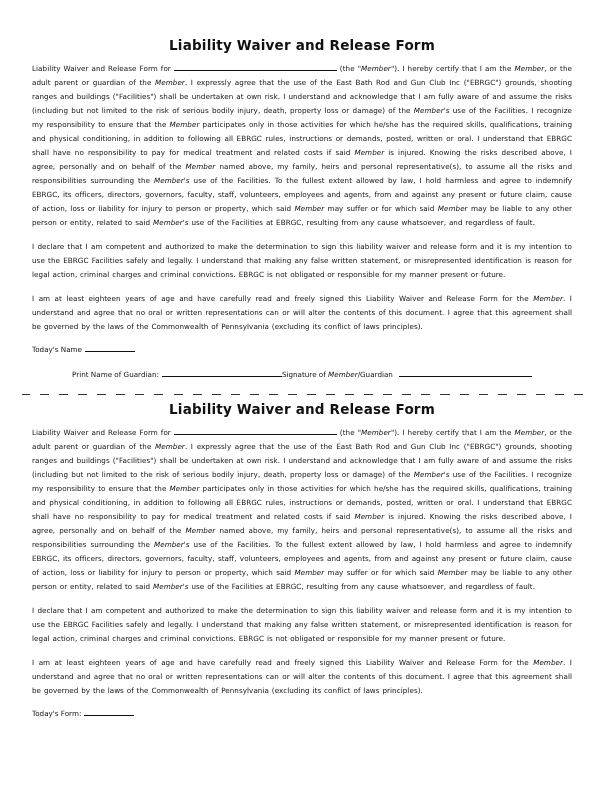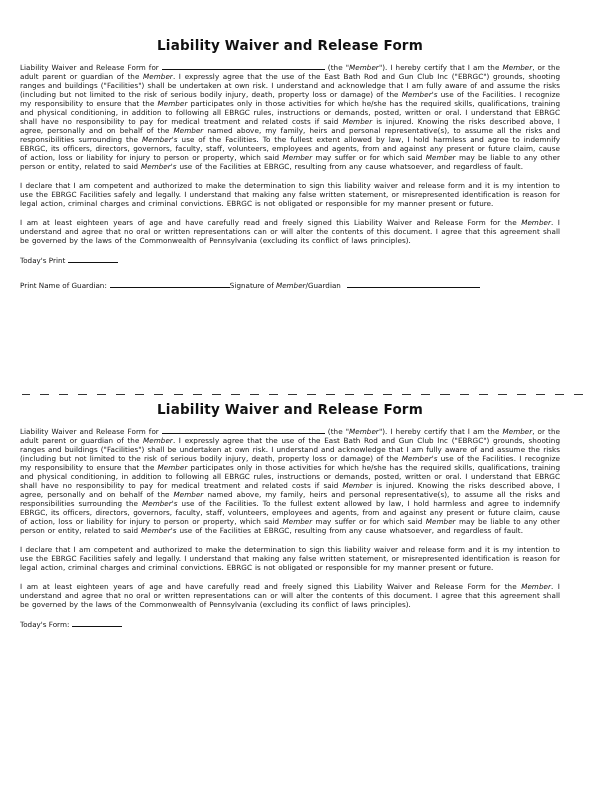--- a/index.html
+++ b/index.html
@@ -10,38 +10,38 @@
     body {
       width: 612px;
       height: 792px;
       position: relative;
       overflow: hidden;
       font-family: "DejaVu Sans", sans-serif;
       color: #111111;
     }
     .form {
       position: absolute;
-      left: 20px;
+      left: 32px;
       width: 540px;
     }
     #form-1 { top: 36px; }
     #form-2 { top: 400px; }
     .form-title {
       text-align: center;
       font-family: "DejaVu Sans", sans-serif;
       font-weight: bold;
       font-size: 13.5px;
       letter-spacing: 0.2px;
       margin: 0 0 6px 0;
       height: 18px;
       line-height: 18px;
     }
     .para {
       font-size: 7.2px;
-      line-height: 9px;
+      line-height: 14px;
       text-align: justify;
       margin: 8px 0 10px 0;
       letter-spacing: 0.05px;
       word-spacing: 0.5px;
     }
     .para .blank {
       display: inline-block;
       width: 163px;
       border-bottom: 0.8px solid #111;
       height: 7px;
@@ -59,20 +59,21 @@
       display: inline-block;
       width: 50px;
       border-bottom: 0.8px solid #111;
       height: 7px;
       margin-left: 3px;
     }
     .sig-line {
       font-size: 7.2px;
       line-height: 10px;
       white-space: nowrap;
+      text-align: center;
     }
     .sig-line .blank-name {
       display: inline-block;
       width: 120px;
       border-bottom: 0.8px solid #111;
       height: 7px;
       margin-left: 3px;
     }
     .sig-line .blank-sig {
       display: inline-block;
@@ -94,21 +95,21 @@
   </style>
 </head>
 <body>
 
 <div class="form" id="form-1">
   <div class="form-title">Liability Waiver and Release Form</div>
   <p class="para"><span>Liability Waiver and Release Form for</span> <span class="blank"></span> <span>(the "<em>Member</em>").  I hereby certify that I am the <em>Member</em>, or the adult parent or guardian of the <em>Member</em>.  I expressly agree that the use of the East Bath Rod and Gun Club Inc ("EBRGC") grounds, shooting ranges and buildings ("Facilities") shall be undertaken at own risk. I understand and acknowledge that I am fully aware of and assume the risks (including but not limited to the risk of serious bodily injury, death, property loss or damage) of the <em>Member's</em> use of the Facilities. I recognize my responsibility to ensure that the <em>Member</em> participates only in those activities for which he/she has the required skills, qualifications, training and physical conditioning, in addition to following all EBRGC rules, instructions or demands, posted, written or oral. I understand that EBRGC shall have no responsibility to pay for medical treatment and related costs if said <em>Member</em> is injured. Knowing the risks described above, I agree, personally and on behalf of the <em>Member</em> named above, my family, heirs and personal representative(s), to assume all the risks and responsibilities surrounding the <em>Member's</em> use of the Facilities. To the fullest extent allowed by law, I hold harmless and agree to indemnify EBRGC, its officers, directors, governors, faculty, staff, volunteers, employees and agents, from and against any present or future claim, cause of action, loss or liability for injury to person or property, which said <em>Member</em> may suffer or for which said <em>Member</em> may be liable to any other person or entity, related to said <em>Member's</em> use of the Facilities at EBRGC, resulting from any cause whatsoever, and regardless of fault.</span></p>
   <p class="para">I declare that I am competent and authorized to make the determination to sign this liability waiver and release form and it is my intention to use the EBRGC Facilities safely and legally. I understand that making any false written statement, or misrepresented identification is reason for legal action, criminal charges and criminal convictions. EBRGC is not obligated or responsible for my manner present or future.</p>
   <p class="para">I am at least eighteen years of age and have carefully read and freely signed this Liability Waiver and Release Form for the <em>Member</em>. I understand and agree that no oral or written representations can or will alter the contents of this document. I agree that this agreement shall be governed by the laws of the Commonwealth of Pennsylvania (excluding its conflict of laws principles).</p>
   <div class="date-line">
-    <span>Today's Print</span><span class="blank"></span>
+    <span>Today's Name</span><span class="blank"></span>
   </div>
   <div class="sig-line">
     <span>Print Name of Guardian:</span><span class="blank-name"></span><span class="sig-label">Signature of <em>Member</em>/Guardian</span><span class="blank-sig"></span>
   </div>
 </div>
 
 <div class="cut-line"></div>
 
 <div class="form" id="form-2">
   <div class="form-title">Liability Waiver and Release Form</div>

